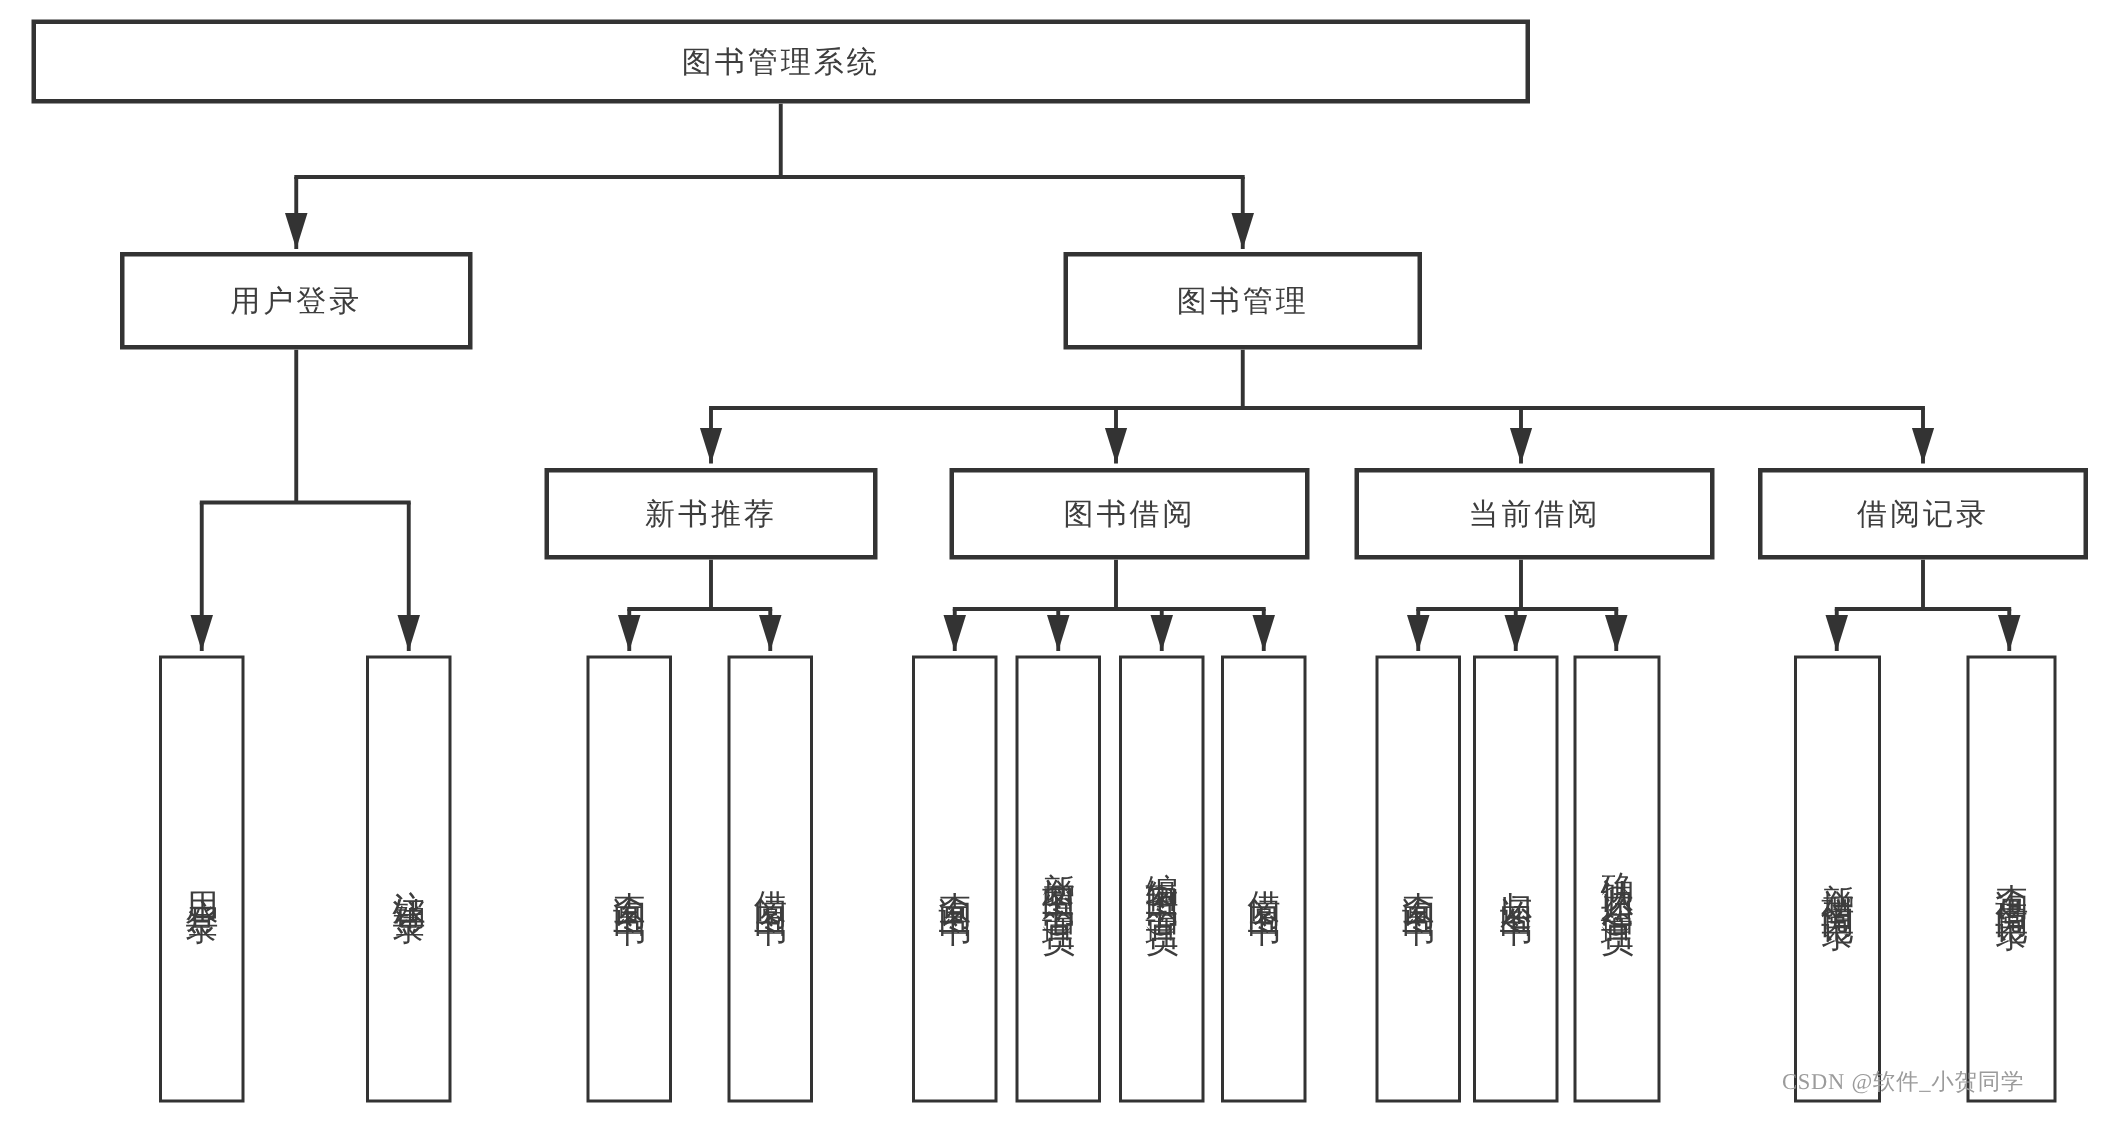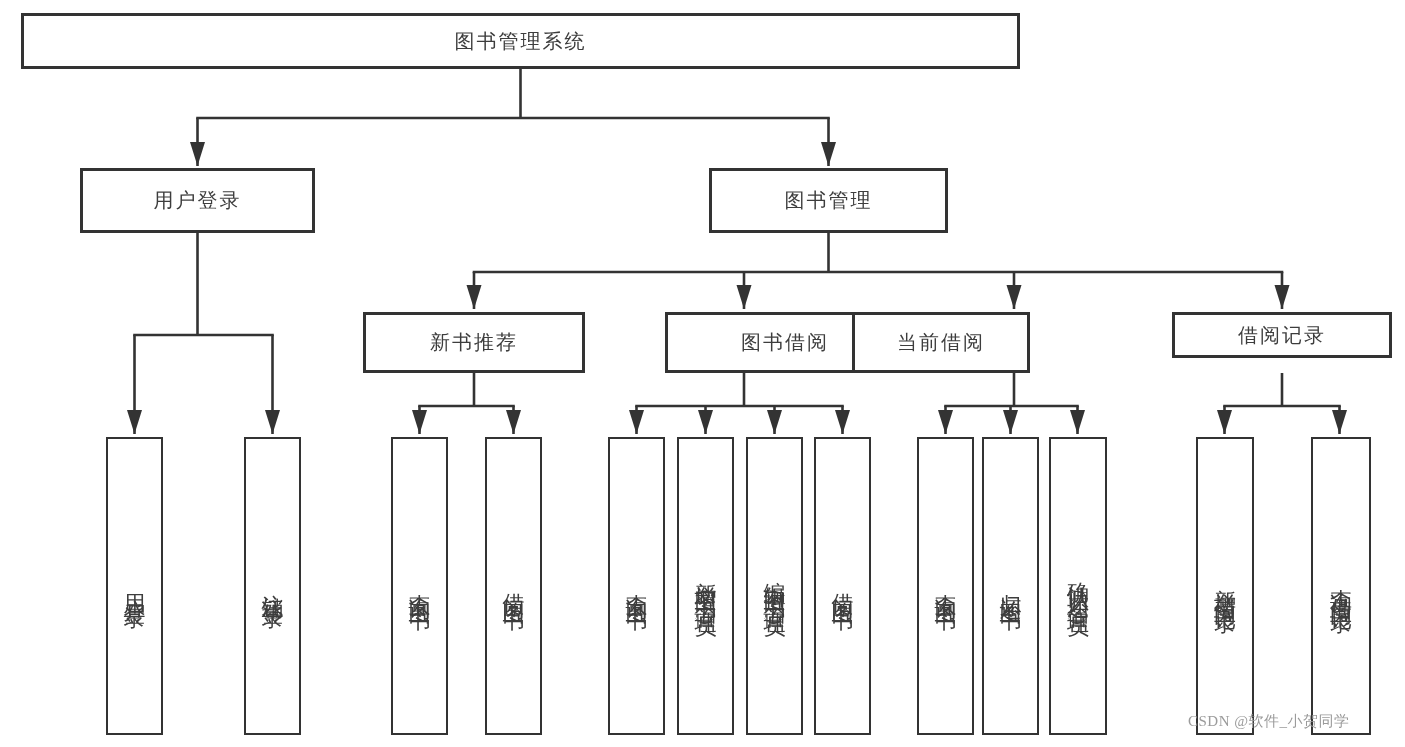--- a/index.html
+++ b/index.html
@@ -124,23 +124,23 @@
     <line x1="1224.5" y1="406" x2="1224.5" y2="434" marker-end="url(#arrow)"></line>
     <line x1="1339.5" y1="406" x2="1339.5" y2="434" marker-end="url(#arrow)"></line>
   </svg>
 
   <div class="node hbox" style="left:21px;top:13px;width:999px;height:56px">图书管理系统</div>
 
   <div class="node hbox" style="left:80px;top:168px;width:235px;height:65px">用户登录</div>
   <div class="node hbox" style="left:363px;top:312px;width:222px;height:61px">新书推荐</div>
 
   <div class="node hbox" style="left:709px;top:168px;width:239px;height:65px">图书管理</div>
-  <div class="node hbox" style="left:665px;top:312px;width:240px;height:61px">图书借阅</div>
-  <div class="node hbox" style="left:852px;top:312px;width:178px;height:61px">当前借阅</div>
-  <div class="node hbox" style="left:1172px;top:312px;width:220px;height:46px">借阅记录</div>
+  <div class="node hbox" style="left:633px;top:312px;width:240px;height:61px">图书借阅</div>
+  <div class="node hbox" style="left:903px;top:312px;width:240px;height:61px">当前借阅</div>
+  <div class="node hbox" style="left:1172px;top:312px;width:220px;height:61px">借阅记录</div>
 
   <div class="node leaf" style="left:106px;top:437px;width:57px;height:298px">
     <span class="vtext">用户登录</span>
   </div>
   <div class="node leaf" style="left:244px;top:437px;width:57px;height:298px">
     <span class="vtext">注销登录</span>
   </div>
 
   <div class="node leaf" style="left:391px;top:437px;width:57px;height:298px">
     <span class="vtext">查询图书</span>

